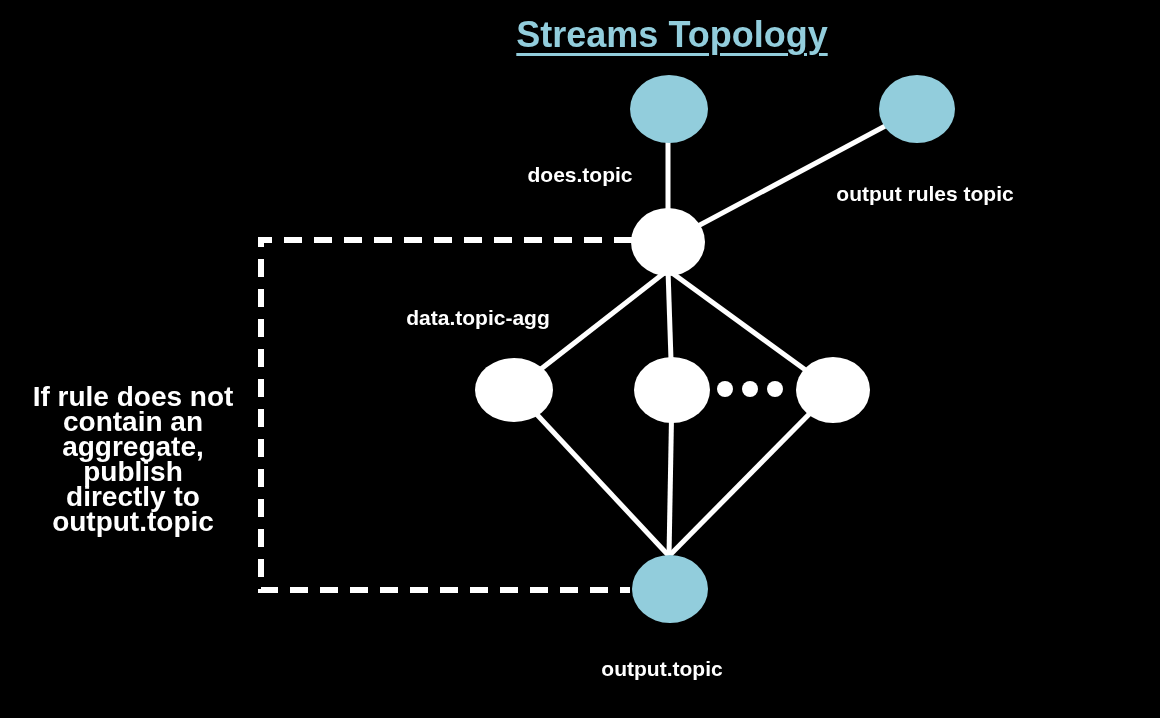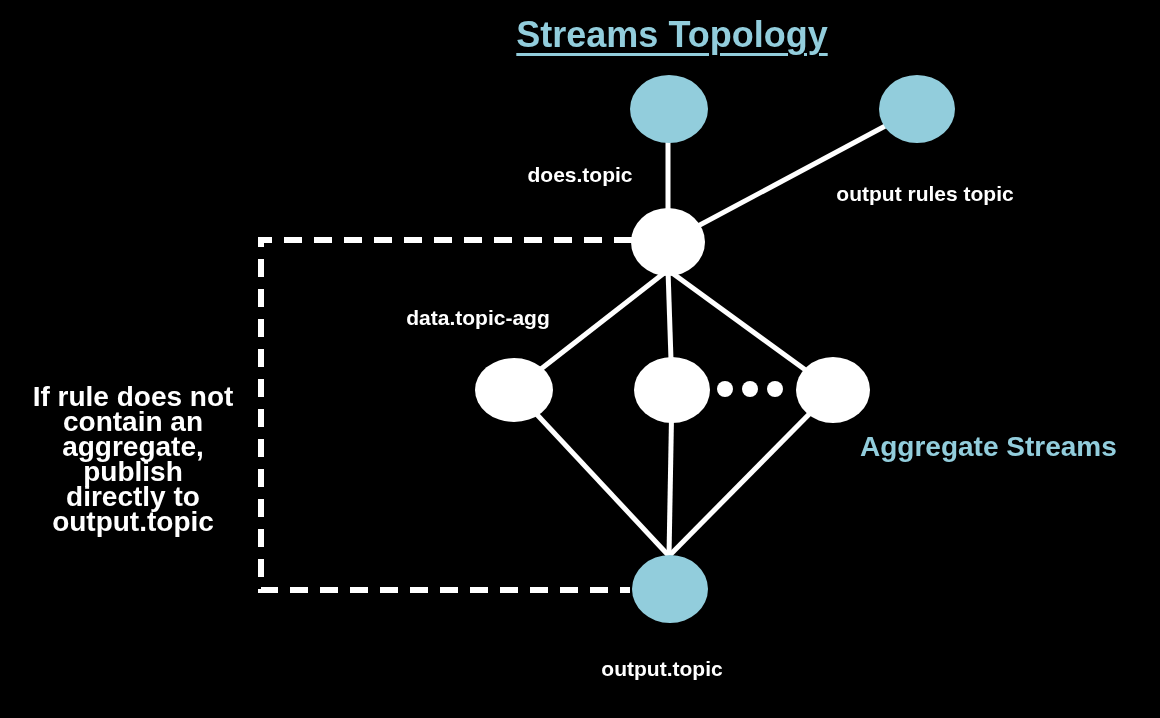--- a/index.html
+++ b/index.html
@@ -98,21 +98,20 @@
 
   <div class="title">Streams Topology</div>
 
   <div class="lbl centered" style="left:580px; top:163px;">does.topic</div>
 
   <div class="lbl centered" style="left:925px; top:182px;">output rules topic</div>
 
 
   <div class="lbl centered" style="left:478px; top:294px;margin-top:12px;">data.topic-agg</div>
 
-  <div class="lbl accent" style="left:860px; top:432px;">Aggregate Streams</div>
 
   <div class="lbl centered" style="left:662px; top:657px;">output.topic</div>
 
   <div class="note">If rule does not
 contain an
 aggregate, publish
 directly to
 output.topic</div>
 
 </div>

